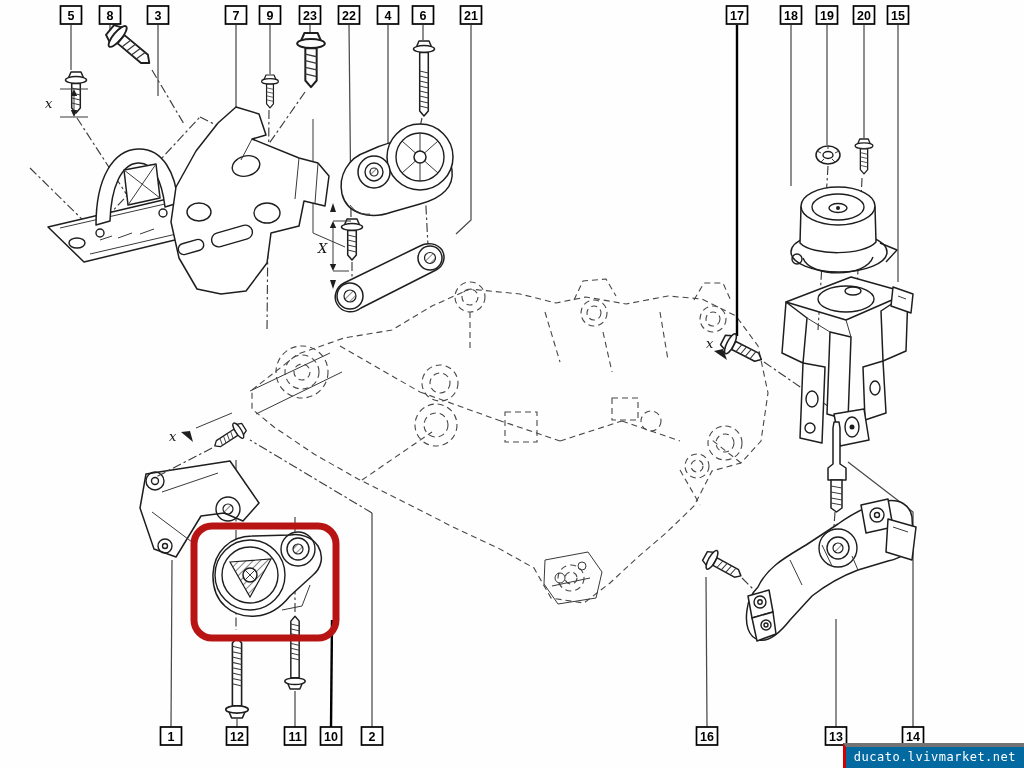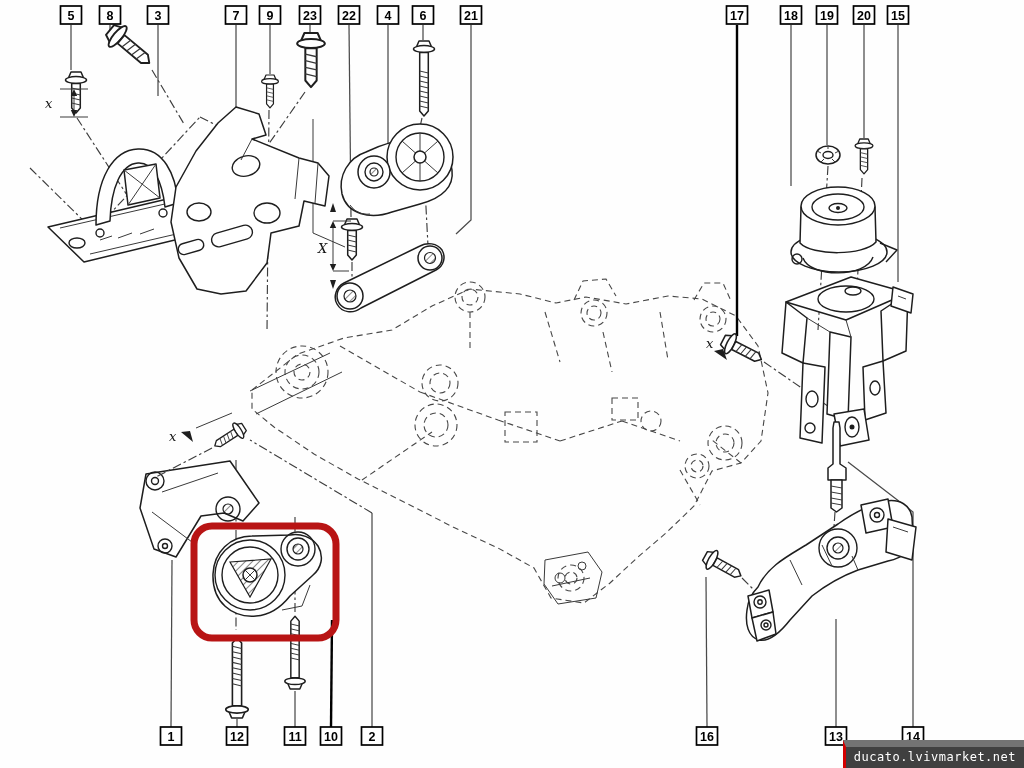--- a/index.html
+++ b/index.html
@@ -13,23 +13,23 @@
   .ht   {fill:url(#h);stroke:#1e1e1e;stroke-width:1.2;}
   .ln   {fill:none;stroke:#4a4a4a;stroke-width:1.25;}
   .lnb  {fill:none;stroke:#000;stroke-width:2.4;}
   .dd   {fill:none;stroke:#3d3d3d;stroke-width:1.15;stroke-dasharray:9 3 2.5 3;}
   .dash {fill:none;stroke:#474747;stroke-width:1.1;stroke-dasharray:6 4;}
   .fillk{fill:#1e1e1e;stroke:none;}
   .cbox {fill:#fff;stroke:#000;stroke-width:1.7;}
   .clabel{font:bold 12.5px "Liberation Sans",sans-serif;fill:#000;text-anchor:middle;}
   .dim  {font:italic 13px "DejaVu Serif",serif;fill:#111;}
   
-  .watermark{position:absolute;right:0;bottom:0;background:#404040;color:#fff;
+  .watermark{position:absolute;right:0;bottom:0;background:#0369a1;color:#fff;
     font:12px "DejaVu Sans Mono",monospace;letter-spacing:0.5px;
-    padding:3px 8px 4px 8px;border-top:7px solid #737373;border-left:3px solid #d40000;}
+    padding:3px 8px 4px 8px;border-top:4px solid #737373;border-left:3px solid #d40000;}
 </style>
 </head>
 <body>
 
 <div class="stage">
 <svg id="art" width="1024" height="768" viewBox="0 0 1024 768">
   <defs>
     <pattern id="h" width="5" height="5" patternUnits="userSpaceOnUse" patternTransform="rotate(45)">
       <line x1="0" y1="0" x2="0" y2="5" stroke="#222" stroke-width="1.1"></line>
     </pattern>

